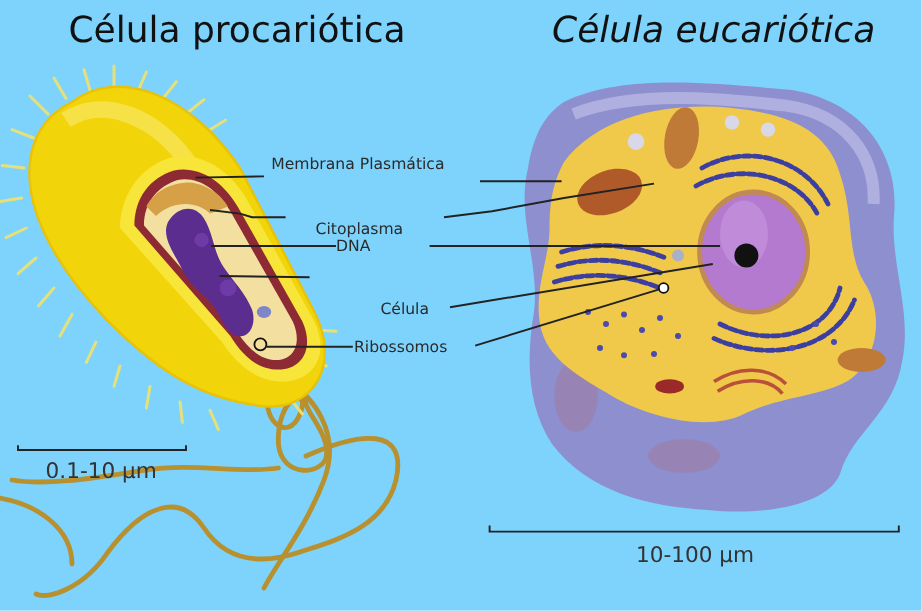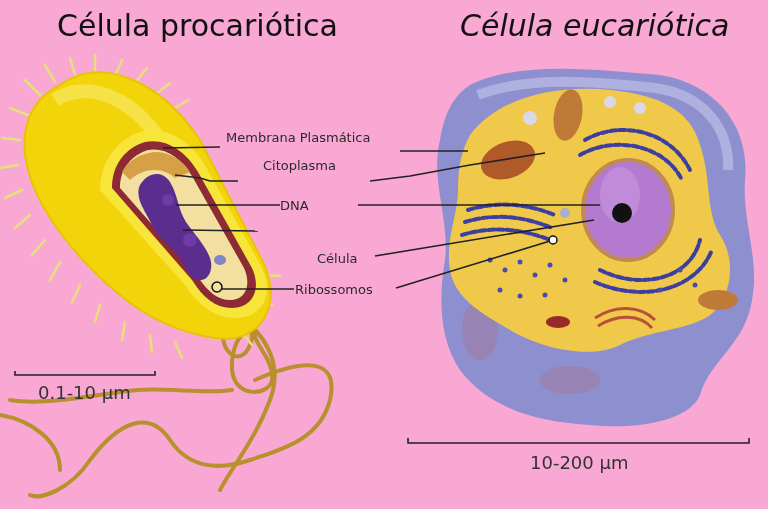--- a/index.html
+++ b/index.html
@@ -1,16 +1,16 @@
 <!DOCTYPE html>
 <html><head>
   <meta charset="utf-8">
   <style>
     html, body { margin: 0; padding: 0; background: #ffffff; }
-    .canvas { position: relative; width: 768px; height: 509px; overflow: hidden; background: #f9a8d4; font-family: "Liberation Sans", sans-serif; }
+    .canvas { position: relative; width: 768px; height: 509px; overflow: hidden; background: #7dd3fc; font-family: "Liberation Sans", sans-serif; }
     .title { position: absolute; top: 8px; font-family: "DejaVu Sans", sans-serif; font-size: 30px; color: #111; white-space: nowrap; letter-spacing: 0px; }
     .title.pro { left: 57px; }
     .title.euk { left: 460px; font-style: italic; }
     svg.art { position: absolute; left: 0; top: 0; }
     .label { position: absolute; font-family: "DejaVu Sans", sans-serif; font-weight: normal; font-size: 13px; color: #2a2a2a; white-space: nowrap; }
     .scale-text { position: absolute; font-family: "DejaVu Sans", sans-serif; font-size: 18px; color: #333; white-space: nowrap; }
   </style>
 </head>
 <body>
 
@@ -146,20 +146,20 @@
       <line x1="375" y1="256" x2="594" y2="220"></line>
       <line x1="396" y1="288" x2="550" y2="241"></line>
     </g>
 
     <g stroke="#222" stroke-width="1.6" fill="none">
       <polyline points="408,438 408,443 749,443 749,438"></polyline>
     </g>
   </svg>
 
   <div class="label" style="left:226px; top:130px;">Membrana Plasmática</div>
-  <div class="label" style="left:263px; top:158px;">Citoplasma</div>
+  <div class="label" style="left:263px; top:184px;">Citoplasma</div>
   <div class="label" style="left:280px; top:198px;">DNA</div>
   <div class="label" style="left:317px; top:251px;">Célula</div>
   <div class="label" style="left:295px; top:282px;">Ribossomos</div>
 
   <div class="scale-text" style="left:38px; top:382px;">0.1-10 µm</div>
-  <div class="scale-text" style="left:530px; top:452px;">10-200 µm</div>
+  <div class="scale-text" style="left:530px; top:452px;">10-100 µm</div>
 </div>
 
 </body></html>

